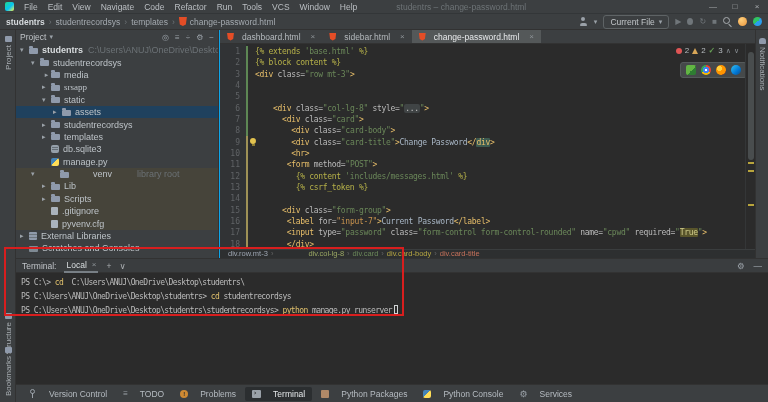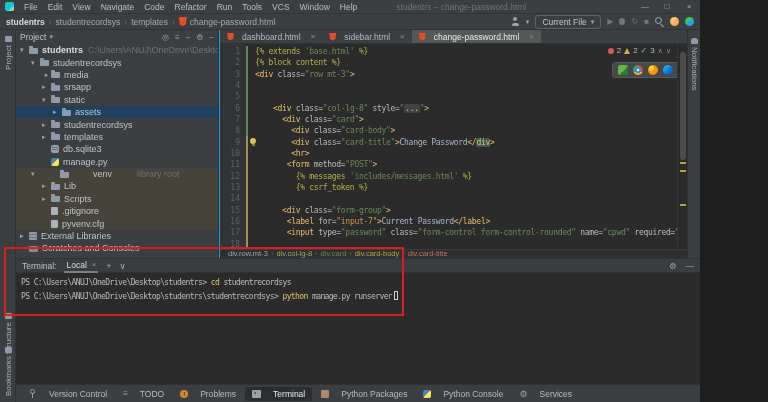--- a/index.html
+++ b/index.html
@@ -1,17 +1,17 @@
 <!DOCTYPE html>
 <html><head>
 <meta charset="utf-8">
 <style>
 *{margin:0;padding:0;box-sizing:border-box}
 html,body{background:#1e1e1e}
-#app{position:relative;width:700px;height:402px;background:#0ea5e9;overflow:hidden;
+#app{position:relative;width:768px;height:402px;background:#0ea5e9;overflow:hidden;
   font-family:"Liberation Sans",sans-serif;font-size:8.5px;color:#bbbfc3}
 
 .titlebar{position:absolute;top:0;left:0;right:0;height:14px;display:flex;align-items:center;background:#3c3f41;border-bottom:1px solid #333638}
 .logo{width:9px;height:9px;border-radius:2px;margin:0 5px;background:linear-gradient(135deg,#21d789 0%,#07c3f2 55%,#fcf84a 100%)}
 .menu-item{padding:0 5px;color:#bbbfc3;cursor:default}
 .wtitle{margin-left:34px;color:#6d7376}
 .winbtns{margin-left:auto;display:flex;align-items:center}
 .winbtns span{width:22px;text-align:center;color:#a9adb0;font-size:8px}
 
 .navbar{position:absolute;top:14px;left:0;right:0;height:16px;display:flex;align-items:center;background:#3c3f41;border-bottom:1px solid #323232;padding:0 6px}
@@ -224,21 +224,21 @@
         <div class="tree-row" style="padding-left: 15px;">
           <span class="arrow">▾</span>
           <span class="ti i-folder"></span>
           <span class="tl">studentrecordsys</span>
         </div>
         <div class="tree-row" style="padding-left: 26px; text-align: center;">
           <span class="arrow">▸</span>
           <span class="ti i-folder"></span>
           <span class="tl">media</span>
         </div>
-        <div class="tree-row" style="padding-left: 26px;">
+        <div class="tree-row" style="padding-left: 26px; font-family: Liberation Serif, serif;">
           <span class="arrow">▸</span>
           <span class="ti i-folder"></span>
           <span class="tl">srsapp</span>
         </div>
         <div class="tree-row" style="padding-left: 26px;">
           <span class="arrow">▾</span>
           <span class="ti i-folder"></span>
           <span class="tl">static</span>
         </div>
         <div class="tree-row sel" style="padding-left: 37px;">
@@ -354,26 +354,27 @@
           <div class="cl"><span class="tk-tpl">{% block content %}</span></div>
           <div class="cl"><span class="tk-tag">&lt;div </span><span class="tk-attr">class=</span><span class="tk-str">"row mt-3"</span><span class="tk-tag">&gt;</span></div>
           <div class="cl"></div>
           <div class="cl"></div>
           <div class="cl"><span class="tk-p">    </span><span class="tk-tag">&lt;div </span><span class="tk-attr">class=</span><span class="tk-str">"col-lg-8"</span><span class="tk-p"> </span><span class="tk-attr">style=</span><span class="tk-str">"</span><span class="tk-fold">...</span><span class="tk-str">"</span><span class="tk-tag">&gt;</span></div>
           <div class="cl"><span class="tk-p">      </span><span class="tk-tag">&lt;div </span><span class="tk-attr">class=</span><span class="tk-str">"card"</span><span class="tk-tag">&gt;</span></div>
           <div class="cl"><span class="tk-p">        </span><span class="tk-tag">&lt;div </span><span class="tk-attr">class=</span><span class="tk-str">"card-body"</span><span class="tk-tag">&gt;</span></div>
           <div class="cl"><span class="tk-p">        </span><span class="tk-tag">&lt;div </span><span class="tk-attr">class=</span><span class="tk-str">"card-title"</span><span class="tk-tag">&gt;</span><span class="tk-txt">Change Password</span><span class="tk-tag">&lt;/</span><span class="tk-match">div</span><span class="tk-tag">&gt;</span></div>
           <div class="cl"><span class="tk-p">        </span><span class="tk-tag">&lt;hr&gt;</span></div>
           <div class="cl"><span class="tk-p">       </span><span class="tk-tag">&lt;form </span><span class="tk-attr">method=</span><span class="tk-str">"POST"</span><span class="tk-tag">&gt;</span></div>
-          <div class="cl"><span class="tk-p">         </span><span class="tk-tpl">{% messages </span><span class="tk-str">'includes/messages.html'</span><span class="tk-tpl"> %}</span></div>
+          <div class="cl"><span class="tk-p">         </span><span class="tk-tpl">{% content </span><span class="tk-str">'includes/messages.html'</span><span class="tk-tpl"> %}</span></div>
           <div class="cl"><span class="tk-p">         </span><span class="tk-tpl">{% csrf_token %}</span></div>
           <div class="cl"></div>
           <div class="cl"><span class="tk-p">      </span><span class="tk-tag">&lt;div </span><span class="tk-attr">class=</span><span class="tk-str">"form-group"</span><span class="tk-tag">&gt;</span></div>
           <div class="cl"><span class="tk-p">       </span><span class="tk-tag">&lt;label </span><span class="tk-attr">for=</span><span class="tk-idr">"input-7"</span><span class="tk-tag">&gt;</span><span class="tk-txt">Current Password</span><span class="tk-tag">&lt;/label&gt;</span></div>
           <div class="cl"><span class="tk-p">       </span><span class="tk-tag">&lt;input </span><span class="tk-attr">type=</span><span class="tk-str">"password" </span><span class="tk-attr">class=</span><span class="tk-str">"form-control form-control-rounded" </span><span class="tk-attr">name=</span><span class="tk-str">"cpwd" </span><span class="tk-attr">required=</span><span class="tk-str">"</span><span class="tk-occ">True</span><span class="tk-str">"</span><span class="tk-tag">&gt;</span></div>
+          <div class="cl"><span class="tk-p">       </span><span class="tk-tag">&lt;/div&gt;</span></div>
         </div>
     </div>
     <div class="inspections">
       <span class="err-dot"></span>
       <span>2</span>
       <span class="warn-tri"></span>
       <span>2</span>
       <span class="ok-check">✓</span>
       <span>3</span>
       <span class="chev">∧</span>
@@ -387,21 +388,21 @@
     </div>
     <div class="scrollstrip">
       <div class="thumb"></div>
       <div class="mark" style="top:118px"></div>
       <div class="mark" style="top:126px"></div>
       <div class="mark" style="top:160px"></div>
     </div>
     <div class="ecrumbs" id="ecrumbs">
         <span style="color: rgb(157, 165, 177);">div.row.mt-3</span>
         <span class="sep">›</span>
-        <span style="color: rgb(154, 167, 99);">div.col-lg-8</span>
+        <span style="color: rgb(154, 167, 99); margin-left: 32px;">div.col-lg-8</span>
         <span class="sep">›</span>
         <span style="color: rgb(106, 135, 89);">div.card</span>
         <span class="sep">›</span>
         <span style="color: rgb(181, 166, 66);">div.card-body</span>
         <span class="sep">›</span>
         <span style="color: rgb(196, 112, 90);">div.card-title</span>
       </div>
   </div>
 
   <div class="rstrip">
@@ -419,20 +420,21 @@
         <span class="tx">×</span>
       </span>
       <span class="t-plus">+</span>
       <span class="t-chev">∨</span>
       <div class="right">
         <span>⚙</span>
         <span>—</span>
       </div>
     </div>
     <div class="tlines" id="termlines">
+        <div class="tline"><span class="tt-p">PS C:\&gt; </span><span class="tt-cmd">cd</span><span class="tt-p">  C:\Users\ANUJ\OneDrive\Desktop\studentrs\</span></div>
         <div class="tline"><span class="tt-p">PS C:\Users\ANUJ\OneDrive\Desktop\studentrs&gt; </span><span class="tt-cmd">cd</span><span class="tt-p"> studentrecordsys</span></div>
         <div class="tline"><span class="tt-p">PS C:\Users\ANUJ\OneDrive\Desktop\studentrs\studentrecordsys&gt; </span><span class="tt-cmd">python</span><span class="tt-p"> manage.py runserver</span><span class="tcursor"></span></div>
       </div>
   </div>
 
   <div class="statusbar" id="statusbar">
       <div class="sbitem">
         <span class="si ic-branch"></span>
         <span>Version Control</span>
       </div>

